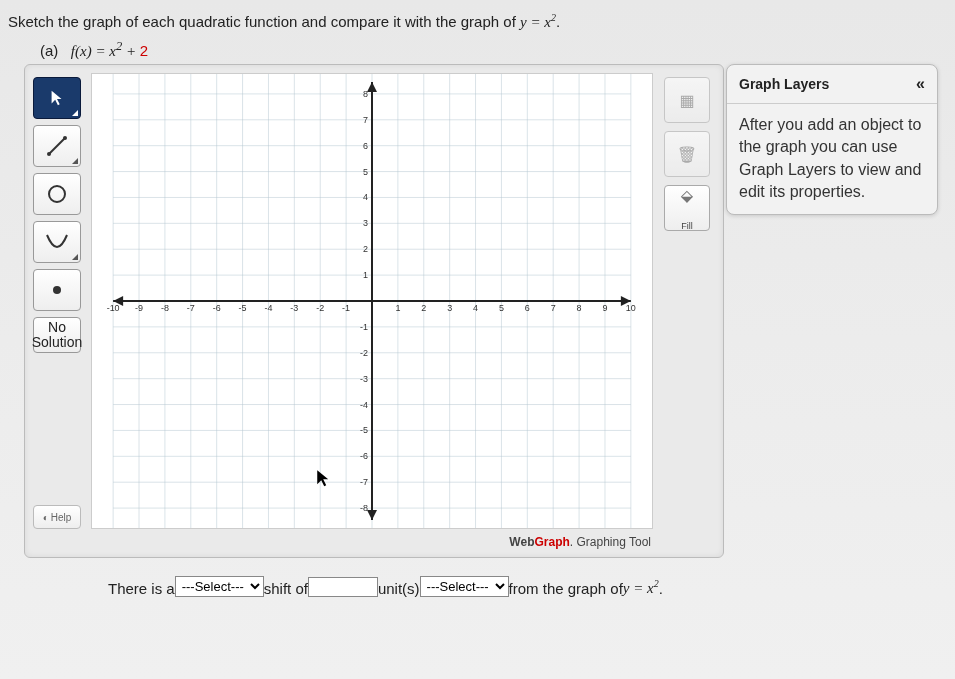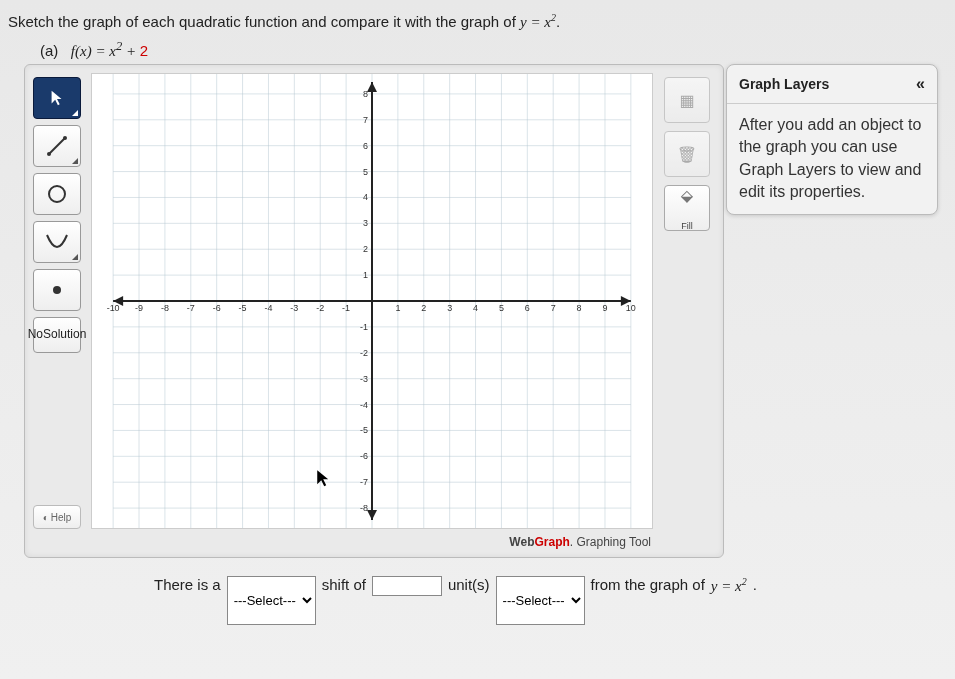--- a/index.html
+++ b/index.html
@@ -57,22 +57,22 @@
     position: absolute; right: 2px; bottom: 2px;
     width: 0; height: 0;
     border-left: 6px solid transparent;
     border-bottom: 6px solid #555;
   }
   .tool-btn.selected .corner { border-bottom-color: #fff; }
   .no-sol {
     width: 48px; height: 36px;
     border: 1px solid #999; border-radius: 4px;
     background: linear-gradient(#fff,#eee);
-    font-size: 12px; text-align: center;
-    display: flex; flex-direction: row; align-items: center; justify-content: center;
+    font-size: 14px; text-align: center;
+    display: flex; flex-direction: column; align-items: center; justify-content: center;
     cursor: pointer; line-height: 1.1;
   }
   .help-btn {
     width: 48px; height: 24px;
     border: 1px solid #bbb; border-radius: 4px;
     background: linear-gradient(#fff,#eee);
     font-size: 10px; text-align: center;
     display: flex; align-items: center; justify-content: center;
     cursor: pointer; color: #666;
     margin-top: auto;
@@ -133,24 +133,24 @@
   }
   .sub-link {
     color: #2a5b9a; text-decoration: underline; cursor: pointer;
     font-size: 14px;
   }
   .sub-link::before { content: "⊞ "; text-decoration: none; color: #2a5b9a; }
 
   .answer-row {
     padding: 18px 0 0 108px;
     font-size: 15px;
-    display: flex; align-items: flex-start; gap: 6px; flex-wrap: wrap; margin-left: 46px;
+    display: flex; align-items: flex-end; flex-wrap: wrap;
   }
   .answer-row select {
-    font-size: 13px; padding: 15px 2px;
+    font-size: 13px; padding: 1px 2px;
     border: 1px solid #888; background: #fff;
   }
   .answer-row input[type="text"] {
     width: 70px; height: 20px;
     border: 1px solid #888; background: #fff;
   }
   .yx2 { font-family: "Times New Roman", serif; font-style: italic; }
   .yx2 sup { font-size: 10px; }
 
   .cursor-pointer-svg { width: 18px; height: 18px; }

